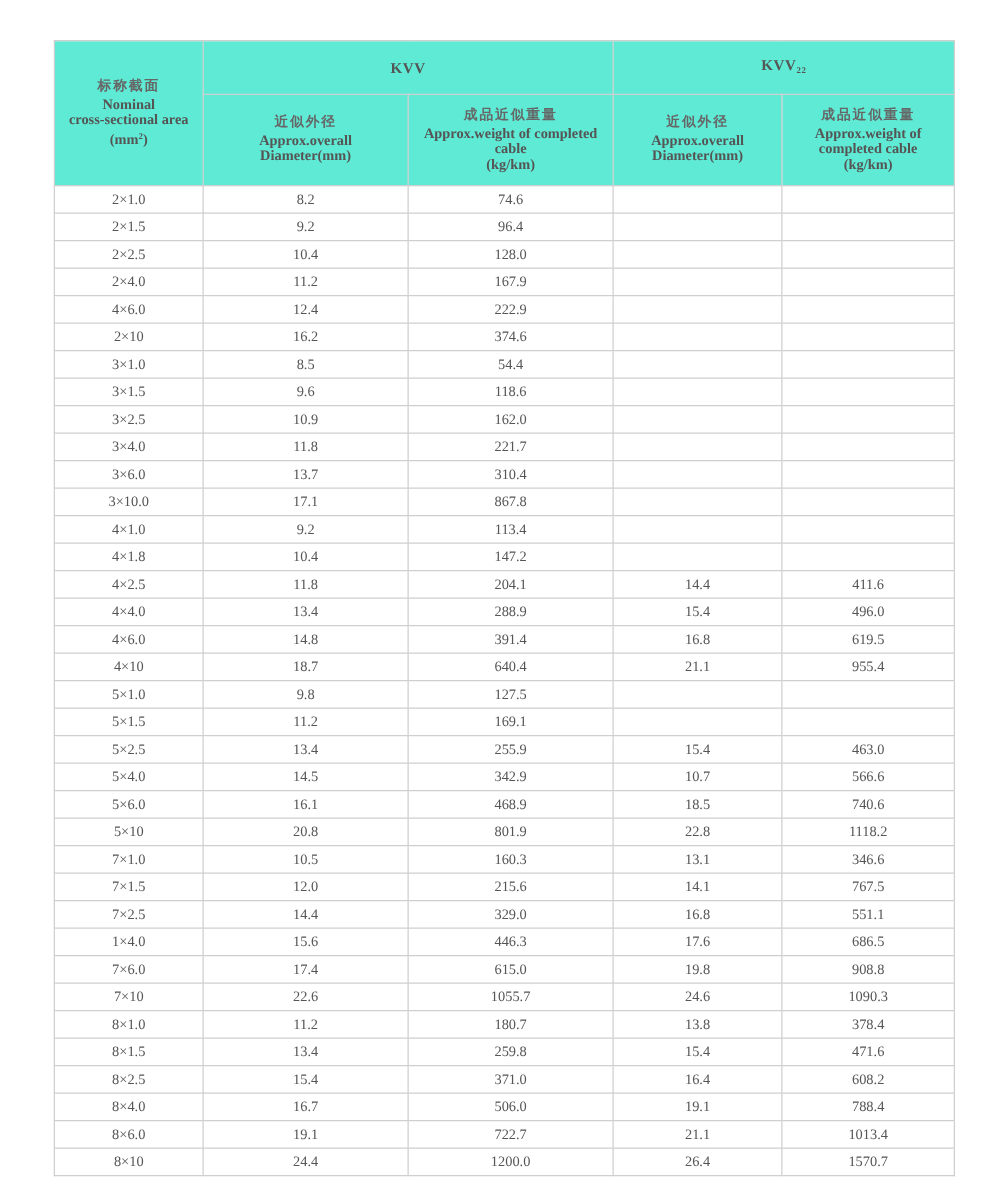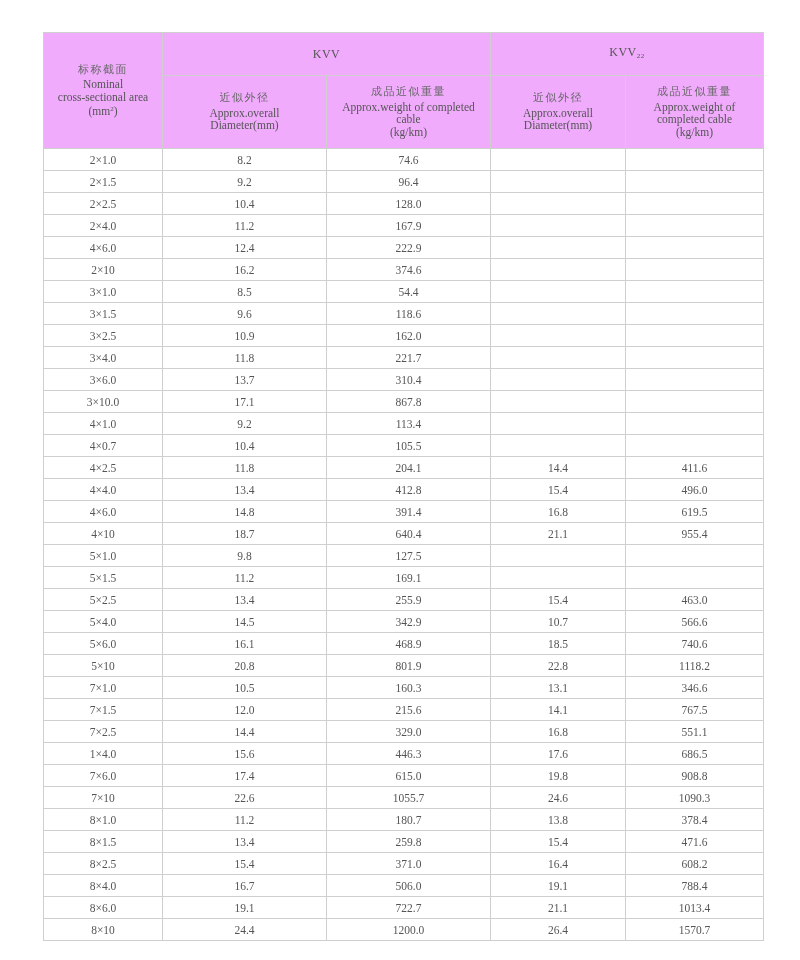--- a/index.html
+++ b/index.html
@@ -3,21 +3,21 @@
 <meta charset="utf-8">
 <style>
   html, body { margin: 0; padding: 0; background: #ffffff; }
   body { width: 800px; height: 960px; position: relative; overflow: hidden;
          font-family: "Liberation Serif", "DejaVu Serif", serif; color: #555555; }
   table { position: absolute; left: 43px; top: 32px; width: 720px;
           border-collapse: collapse; table-layout: fixed; }
   col.c1 { width: 119px; } col.c2 { width: 164px; } col.c3 { width: 164px; }
   col.c4 { width: 135px; } col.c5 { width: 138px; }
   th, td { border: 1.5px solid #cfcfcf; text-align: center; padding: 0; }
-  th { background: #f0abfc; font-weight: normal; font-size: 11.5px; line-height: 12.5px; color: #555; }
+  th { background: #5eead4; font-weight: bold; font-size: 11.5px; line-height: 12.5px; color: #555; }
   th.group { height: 42px; font-size: 12px; letter-spacing: 0.5px; }
   th.sub { height: 72px; }
   .cn { display: block; letter-spacing: 1.5px; margin-bottom: 2px; font-family: "DejaVu Sans", sans-serif; font-size: 11px; color: #666; }
   td { height: 21px; font-size: 11.5px; color: #555; background: #fff; }
   sub { font-size: 7px; vertical-align: -2px; }
   sup { font-size: 7px; vertical-align: 4px; }
 </style>
 </head>
 <body>
 
@@ -155,37 +155,37 @@
         <td></td>
       </tr>
       <tr>
         <td>4×1.0</td>
         <td>9.2</td>
         <td>113.4</td>
         <td></td>
         <td></td>
       </tr>
       <tr>
-        <td>4×0.7</td>
+        <td>4×1.8</td>
         <td>10.4</td>
-        <td>105.5</td>
+        <td>147.2</td>
         <td></td>
         <td></td>
       </tr>
       <tr>
         <td>4×2.5</td>
         <td>11.8</td>
         <td>204.1</td>
         <td>14.4</td>
         <td>411.6</td>
       </tr>
       <tr>
         <td>4×4.0</td>
         <td>13.4</td>
-        <td>412.8</td>
+        <td>288.9</td>
         <td>15.4</td>
         <td>496.0</td>
       </tr>
       <tr>
         <td>4×6.0</td>
         <td>14.8</td>
         <td>391.4</td>
         <td>16.8</td>
         <td>619.5</td>
       </tr>

